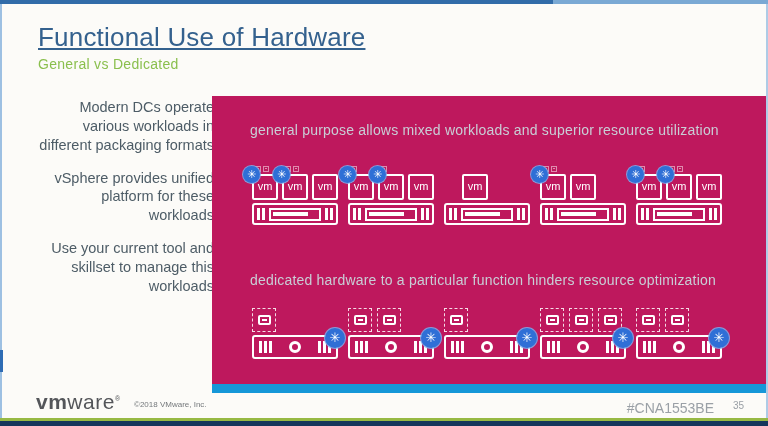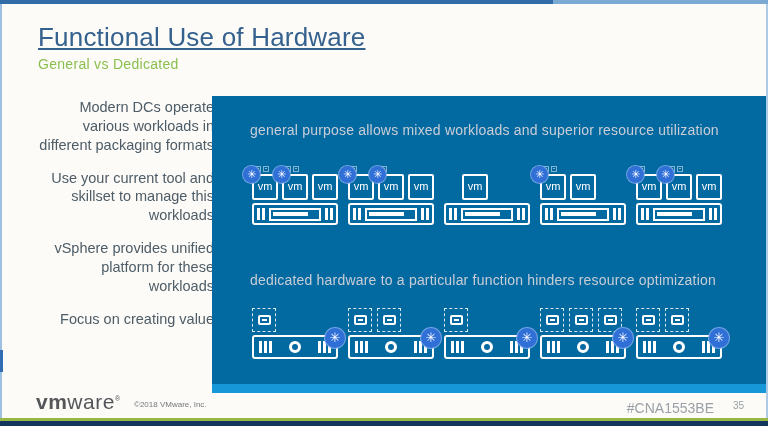--- a/index.html
+++ b/index.html
@@ -19,21 +19,21 @@
 
   
   .title{position:absolute;left:38px;top:22px;font-size:26px;font-weight:400;color:#34618e;letter-spacing:.2px;text-decoration:underline;}
   .subtitle{position:absolute;left:38px;top:56px;font-size:14px;font-weight:400;color:#8abf4d;letter-spacing:.3px;}
 
   
   .bullets{position:absolute;left:38px;top:98px;width:176px;}
   .bullets p{margin:0 0 14px 0;font-size:14.5px;line-height:1.3;color:#4d5c66;text-align:right;}
 
   
-  .panel{position:absolute;left:212px;top:96px;width:554px;height:288px;background:#0369a1;}
+  .panel{position:absolute;left:212px;top:96px;width:554px;height:288px;background:#be185d;}
   .panel-bar{position:absolute;left:212px;top:384px;width:554px;height:9px;background:#1697d8;}
   .caption{position:absolute;left:38px;font-size:14px;color:#c9ced6;letter-spacing:.2px;}
   .caption-general{top:26px;}
   .caption-dedicated{top:176px;}
   .icons-row{position:absolute;left:40px;right:44px;display:flex;justify-content:space-between;align-items:flex-end;}
   #general-row{top:64px;}
   #dedicated-row{top:212px;}
   .server-group{width:86px;}
 
   
@@ -83,23 +83,22 @@
 <div class="frame-left-tick"></div>
 <div class="frame-right"></div>
 <div class="frame-green"></div>
 <div class="frame-bottom"></div>
 
 <div class="title">Functional Use of Hardware</div>
 <div class="subtitle">General vs Dedicated</div>
 
 <div class="bullets">
   <p>Modern DCs operate various workloads in different packaging formats</p>
+  <p>vSphere provides unified platform for these workloads</p>
   <p>Use your current tool and skillset to manage this workloads</p>
-  <p>vSphere provides unified platform for these workloads</p>
-  <p>Focus on creating value</p>
 </div>
 
 <div class="panel">
   <div class="caption caption-general">general purpose allows mixed workloads and superior resource utilization</div>
   <div class="icons-row" id="general-row">
       <div class="server-group">
         <div class="vm-row">
           <div class="vm-wrap">
             <div class="chips">
               <span class="chip"></span>

